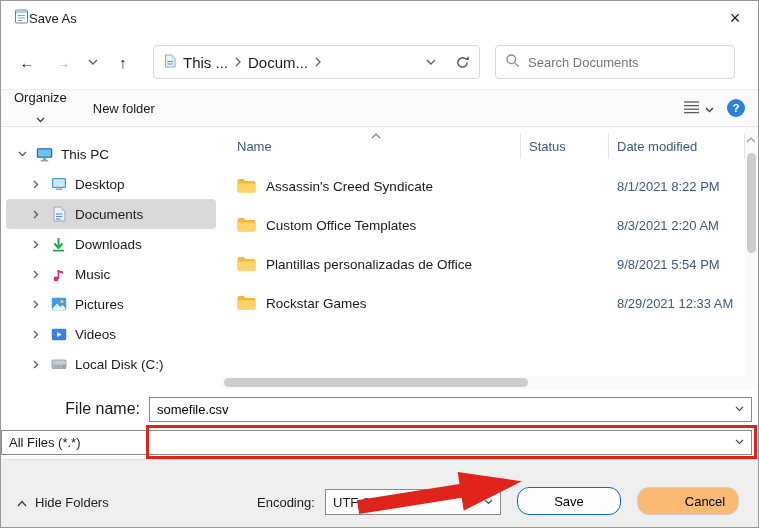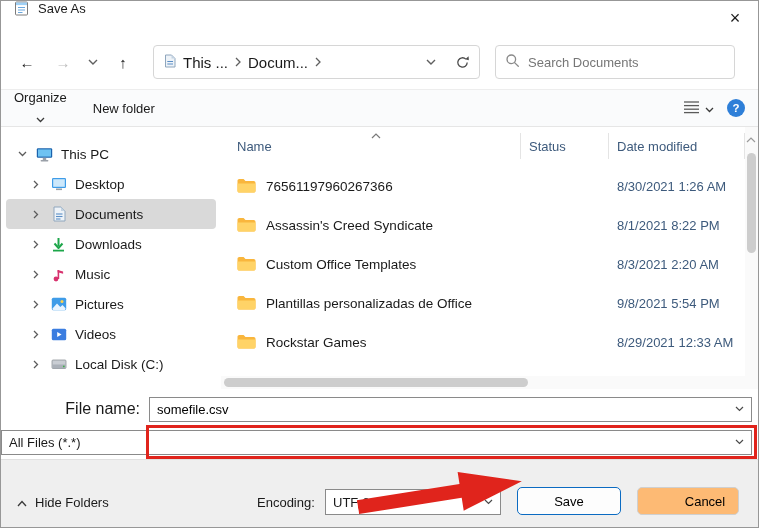--- a/index.html
+++ b/index.html
@@ -1,21 +1,21 @@
 <!DOCTYPE html>
 <html><head>
 <meta charset="utf-8">
 <style>
   * { box-sizing: border-box; margin: 0; padding: 0; }
   body { font-family: "Liberation Sans", sans-serif; background: #fff; }
   .window { position: relative; width: 759px; height: 528px; background: #fff;
             border: 1px solid #979797; overflow: hidden; color: #1a1a1a; font-size: 13px; }
 
   
-  .titlebar { height: 34px; display: flex; padding-left: 13px; gap: 9px; }
+  .titlebar { height: 34px; display: flex; align-items: center; padding-left: 13px; }
   .titlebar .title { font-size: 13px; }
   .close-btn { margin-left: auto; width: 46px; height: 100%; display: flex;
                align-items: center; justify-content: center; font-size: 18px; }
 
   
   .navbar { height: 54px; display: flex; align-items: center; padding: 0 10px 0 8px; }
   .nav-btn { width: 36px; height: 32px; display: flex; align-items: center;
              justify-content: center; font-size: 15px; border-radius: 4px; }
   .nav-btn.small { width: 24px; }
   .disabled { color: #bcbcbc; }
@@ -94,21 +94,21 @@
   .combo .chev { flex: none; display: flex; }
 
   
   .footer { position: relative; height: 68px; background: #efefef; border-top: 1px solid #e1e1e1; }
   .hide-folders { position: absolute; left: 16px; top: 30px; height: 24px; display: flex;
                   align-items: center; gap: 8px; font-size: 13px; }
   .enc-label { position: absolute; left: 256px; top: 30px; height: 24px; display: flex;
                align-items: center; font-size: 13px; }
   .enc-combo { position: absolute; left: 324px; top: 29px; width: 176px; height: 26px; flex: none; }
   .btn { position: absolute; top: 27px; height: 28px; font-family: inherit; font-size: 13px;
-         border-radius: 5px; display: flex; align-items: center; justify-content: center; }
+         border-radius: 12px; display: flex; align-items: center; justify-content: center; }
   .btn-save { left: 516px; width: 104px; background: #fdfdfd; border: 1px solid #0b6bc2; }
   .btn-cancel { left: 636px; width: 102px; background: #fdba74; border: 1px solid #cfcfcf; padding-left: 34px; }
 
   
   .annot-rect { position: absolute; left: 145px; top: 424px; width: 611px; height: 34px;
                 border: 3px solid #e0241c; z-index: 8; pointer-events: none; }
   .annot-arrow { position: absolute; left: 356px; top: 470px; width: 168px; height: 48px;
                  z-index: 9; pointer-events: none; transform: rotate(-9deg); }
 </style>
 </head>
@@ -341,31 +341,20 @@
         <div class="col-date">Date modified</div>
       </div>
 
       <div class="rows">
         <div class="file-row">
           <div class="cell-name">
             <span><svg width="19" height="15">
                   <path d="M0.5 2.8 C0.5 1.8 1.3 1 2.3 1 h4.3 l1.9 2 h8.2 c1 0 1.8 0.8 1.8 1.8 v8 c0 1 -0.8 1.8 -1.8 1.8 H2.3 c-1 0 -1.8 -0.8 -1.8 -1.8 Z" fill="#f9b63d"></path>
                   <path d="M0.5 5.6 h18 v7.2 c0 1 -0.8 1.8 -1.8 1.8 H2.3 c-1 0 -1.8 -0.8 -1.8 -1.8 Z" fill="#ffd367"></path>
                 </svg></span>
-            <span>76561197960267366</span>
-          </div>
-          <div class="cell-status"></div>
-          <div class="cell-date">8/30/2021 1:26 AM</div>
-        </div>
-        <div class="file-row">
-          <div class="cell-name">
-            <span><svg width="19" height="15">
-                  <path d="M0.5 2.8 C0.5 1.8 1.3 1 2.3 1 h4.3 l1.9 2 h8.2 c1 0 1.8 0.8 1.8 1.8 v8 c0 1 -0.8 1.8 -1.8 1.8 H2.3 c-1 0 -1.8 -0.8 -1.8 -1.8 Z" fill="#f9b63d"></path>
-                  <path d="M0.5 5.6 h18 v7.2 c0 1 -0.8 1.8 -1.8 1.8 H2.3 c-1 0 -1.8 -0.8 -1.8 -1.8 Z" fill="#ffd367"></path>
-                </svg></span>
             <span>Assassin's Creed Syndicate</span>
           </div>
           <div class="cell-status"></div>
           <div class="cell-date">8/1/2021 8:22 PM</div>
         </div>
         <div class="file-row">
           <div class="cell-name">
             <span><svg width="19" height="15">
                   <path d="M0.5 2.8 C0.5 1.8 1.3 1 2.3 1 h4.3 l1.9 2 h8.2 c1 0 1.8 0.8 1.8 1.8 v8 c0 1 -0.8 1.8 -1.8 1.8 H2.3 c-1 0 -1.8 -0.8 -1.8 -1.8 Z" fill="#f9b63d"></path>
                   <path d="M0.5 5.6 h18 v7.2 c0 1 -0.8 1.8 -1.8 1.8 H2.3 c-1 0 -1.8 -0.8 -1.8 -1.8 Z" fill="#ffd367"></path>

